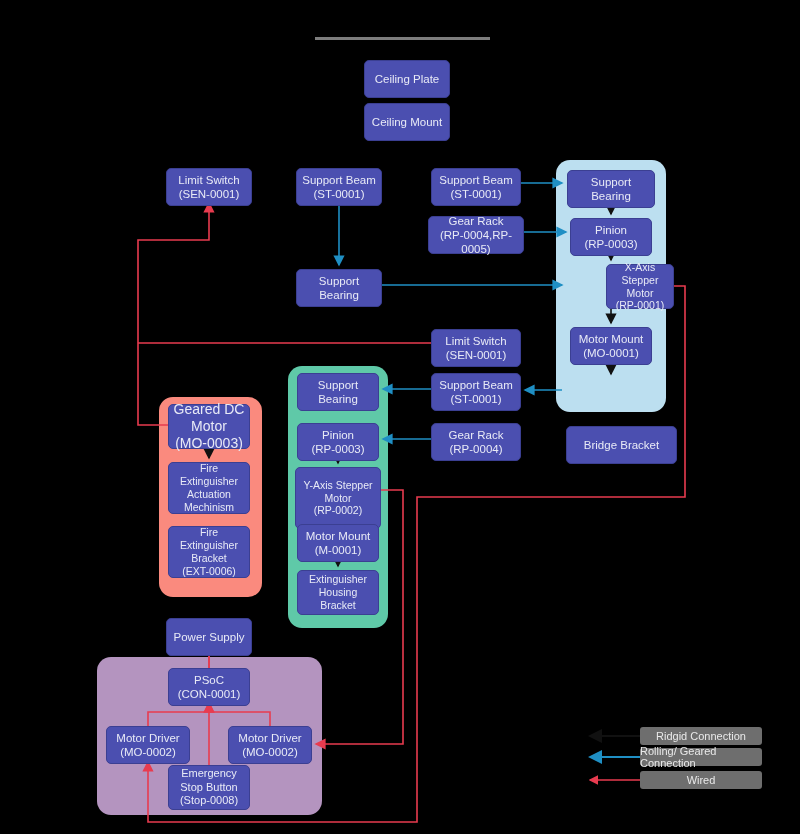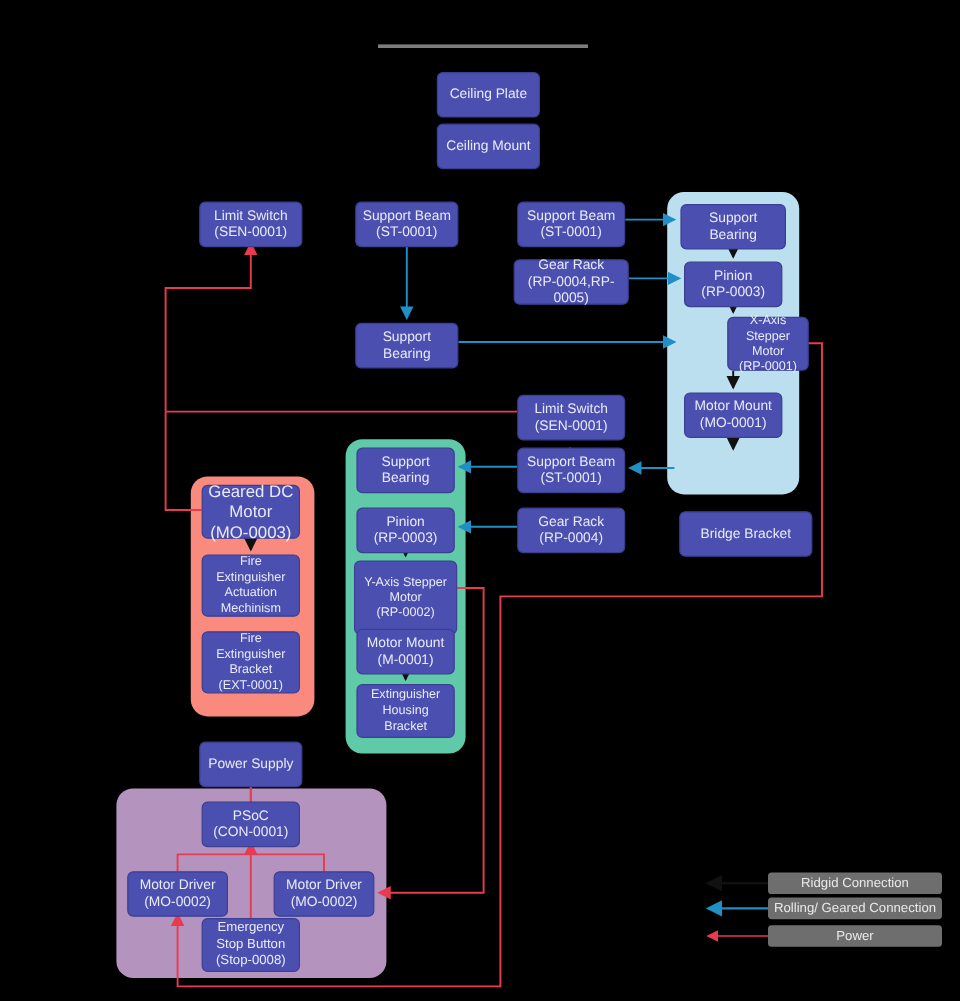--- a/index.html
+++ b/index.html
@@ -7,21 +7,21 @@
        font-family:"Liberation Sans","DejaVu Sans",sans-serif;}
   #stage{position:absolute;inset:0;width:800px;height:834px;}
   svg.wires{position:absolute;left:0;top:0;width:800px;height:834px;overflow:visible;}
   .grp{position:absolute;border-radius:14px;}
   .node{position:absolute;box-sizing:border-box;background:#4b4fb0;border:1.2px solid #3b3f92;
         border-radius:5px;color:#e8eaf6;display:flex;align-items:center;justify-content:center;
         text-align:center;font-size:11.5px;line-height:1.22;padding:18px 3px;}
   .node span{display:block;}
   .legend-row{position:absolute;display:flex;align-items:center;}
   .legend-box{background:#6e6e6e;color:#e9e9e9;font-size:11px;border-radius:3px;
-              height:18px;width:145px;display:flex;align-items:center;justify-content:center;}
+              height:18px;width:122px;display:flex;align-items:center;justify-content:center;}
   .topline{position:absolute;background:#7d7d7d;height:2.5px;}
 </style>
 </head>
 <body>
 
 <div id="stage">
 
   <div class="topline" style="left:315px;top:37px;width:175px;"></div>
 
   <div class="grp" style="left:556px;top:160px;width:110px;height:252px;background:#bcdff0;"></div>
@@ -212,21 +212,21 @@
         <div>
           <span>Motor Mount</span>
           <span>(M-0001)</span>
         </div>
       </div>
       <div class="node" style="left: 168px; top: 526px; width: 82px; height: 52px; font-size: 10.5px;">
         <div>
           <span>Fire</span>
           <span>Extinguisher</span>
           <span>Bracket</span>
-          <span>(EXT-0001)</span>
+          <span>(EXT-0006)</span>
         </div>
       </div>
       <div class="node" style="left: 297px; top: 570px; width: 82px; height: 45px; font-size: 10.5px;">
         <div>
           <span>Extinguisher</span>
           <span>Housing</span>
           <span>Bracket</span>
         </div>
       </div>
       <div class="node" style="left: 166px; top: 618px; width: 86px; height: 24px;">
@@ -269,17 +269,17 @@
         <path d="M665,780 L590,780" stroke="#e83b4f" stroke-width="1.4" marker-end="url(#ah-red)"></path>
       </g>
     </svg>
     <div class="legend-row" style="left:640px;top:727px;">
       <div class="legend-box">Ridgid Connection</div>
     </div>
     <div class="legend-row" style="left:640px;top:748px;">
       <div class="legend-box">Rolling/ Geared Connection</div>
     </div>
     <div class="legend-row" style="left:640px;top:771px;">
-      <div class="legend-box">Power</div>
+      <div class="legend-box">Wired</div>
     </div>
   </div>
 
 </div>
 
 </body></html>

